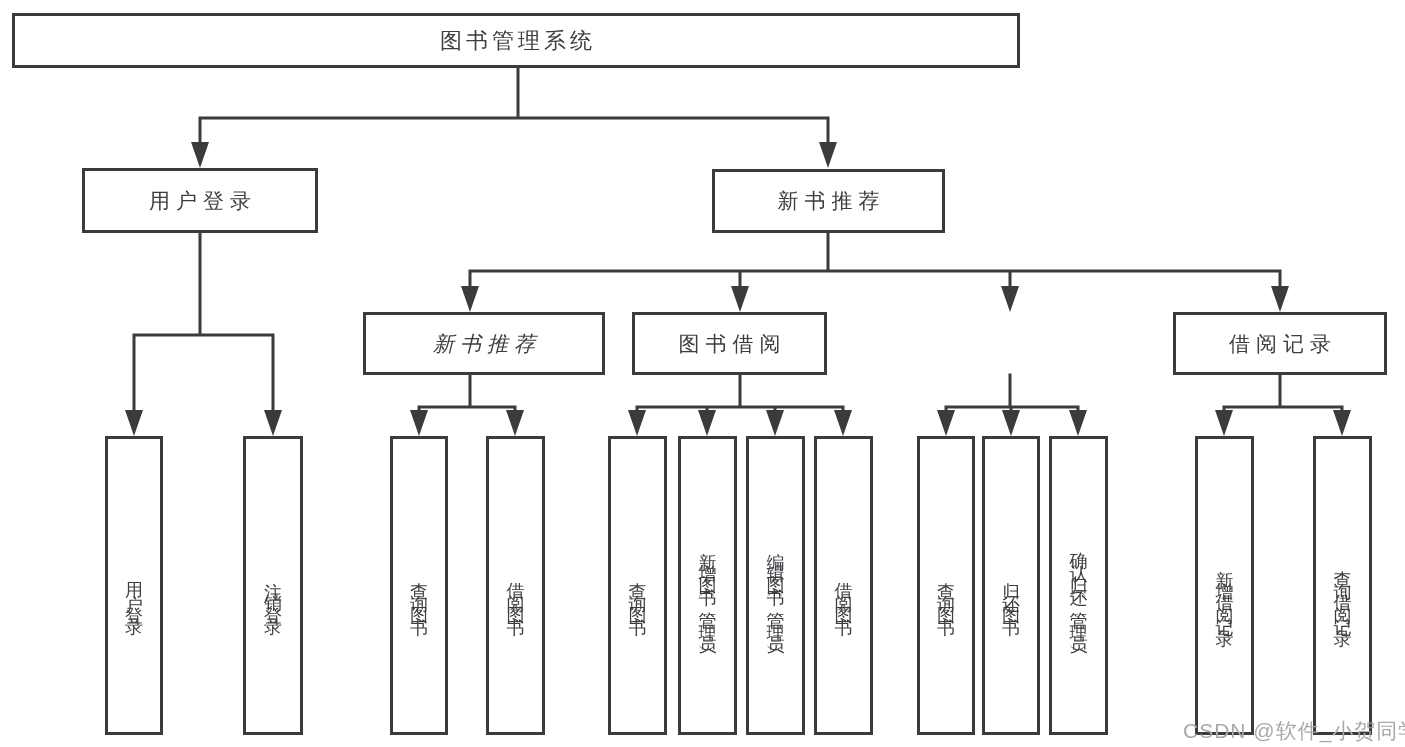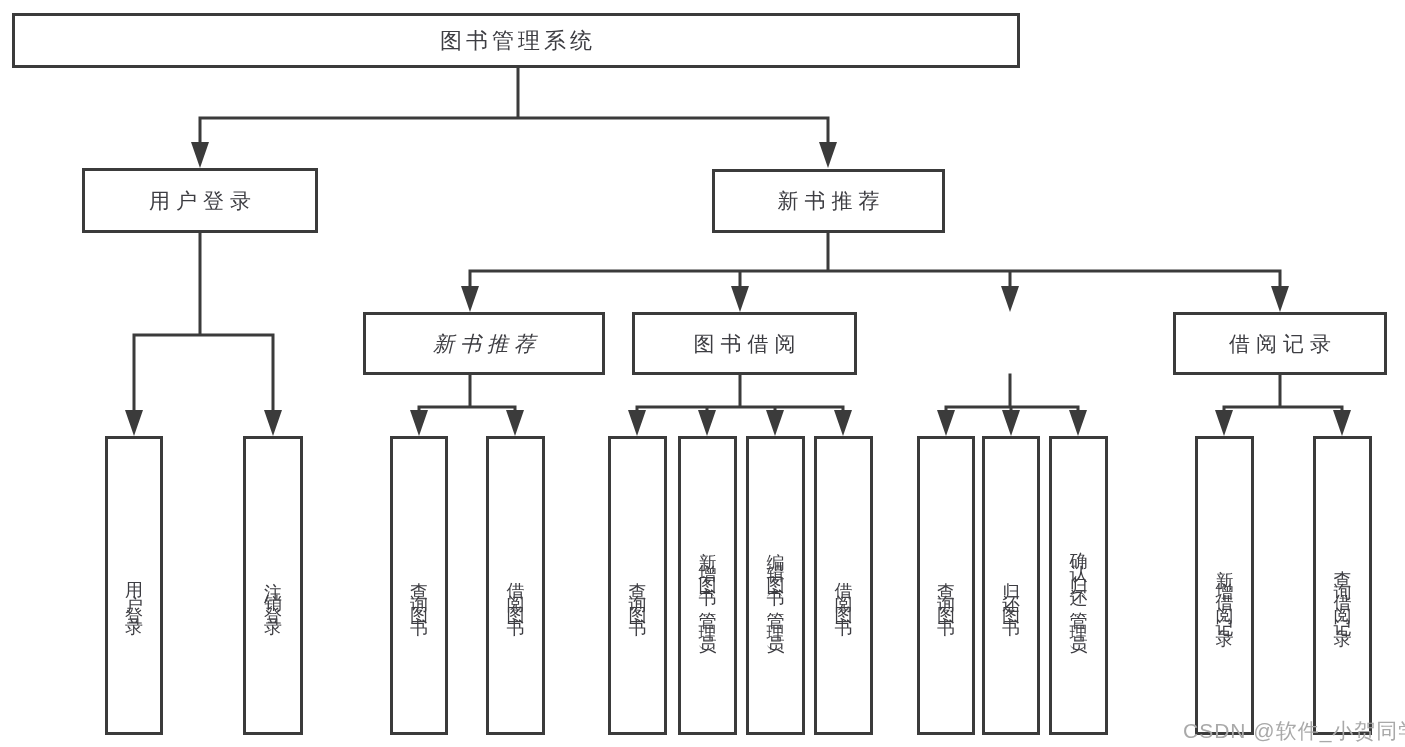--- a/index.html
+++ b/index.html
@@ -118,21 +118,21 @@
   <div class="node hnode" style="left:82px; top:168px; width:236px; height:65px;">
     <span>用户登录</span>
   </div>
   <div class="node hnode" style="left:712px; top:169px; width:233px; height:64px;">
     <span>新书推荐</span>
   </div>
 
   <div class="node hnode" style="left:363px; top:312px; width:242px; height:63px;font-style:italic;">
     <span>新书推荐</span>
   </div>
-  <div class="node hnode" style="left:632px; top:312px; width:225px; height:63px;">
+  <div class="node hnode" style="left:632px; top:312px; width:195px; height:63px;">
     <span>图书借阅</span>
   </div>
   <div class="node hnode" style="left:1173px; top:312px; width:214px; height:63px;">
     <span>借阅记录</span>
   </div>
 
   <div class="node vnode" style="left:105px; width:58px;">
     <span>用户登录</span>
   </div>
   <div class="node vnode" style="left:243px; width:60px;">

